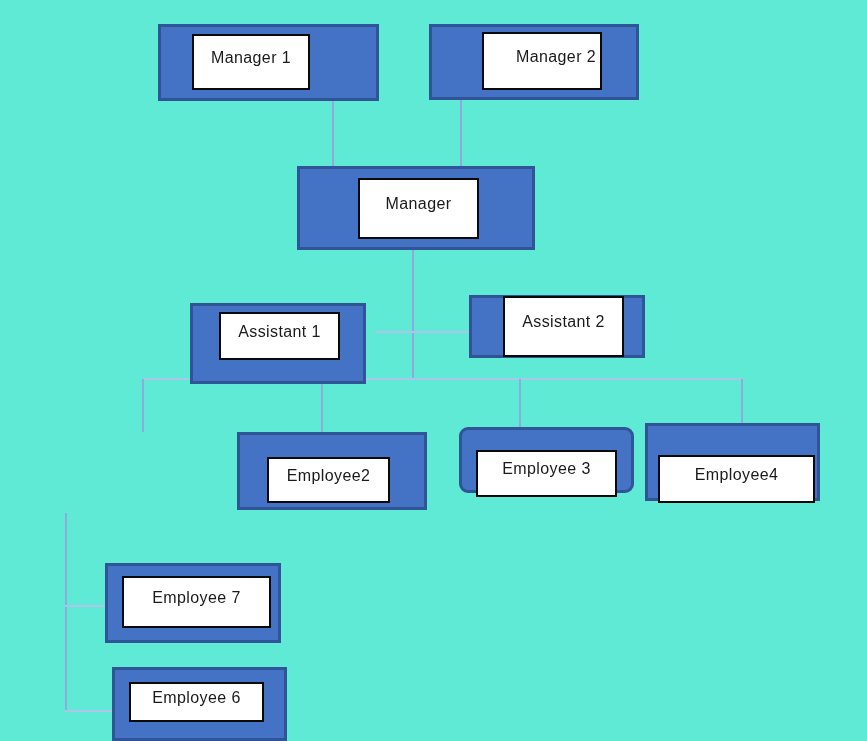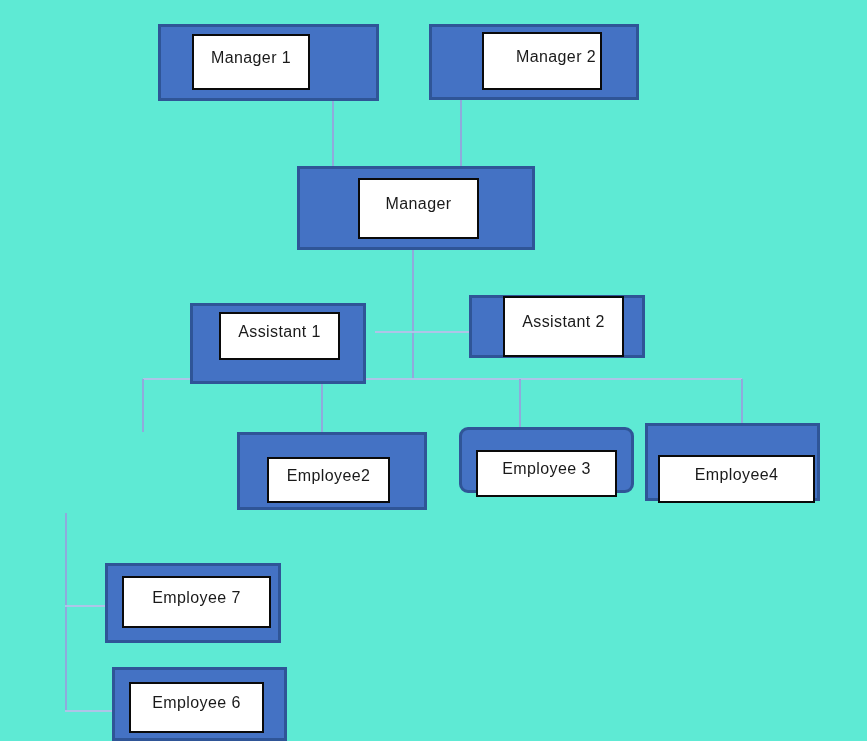--- a/index.html
+++ b/index.html
@@ -112,18 +112,18 @@
     </div>
   </div>
 
   <div class="node" style="left:105px;top:563px;width:176px;height:80px;">
     <div class="label-box" style="left:14px;top:10px;width:149px;height:52px;">
       <span>Employee 7</span>
     </div>
   </div>
 
   <div class="node" style="left:112px;top:667px;width:175px;height:74px;">
-    <div class="label-box" style="left:14px;top:12px;width:135px;height:51px;">
+    <div class="label-box" style="left:14px;top:12px;width:135px;height:40px;">
       <span>Employee 6</span>
     </div>
   </div>
 
 </div>
 
 </body></html>

